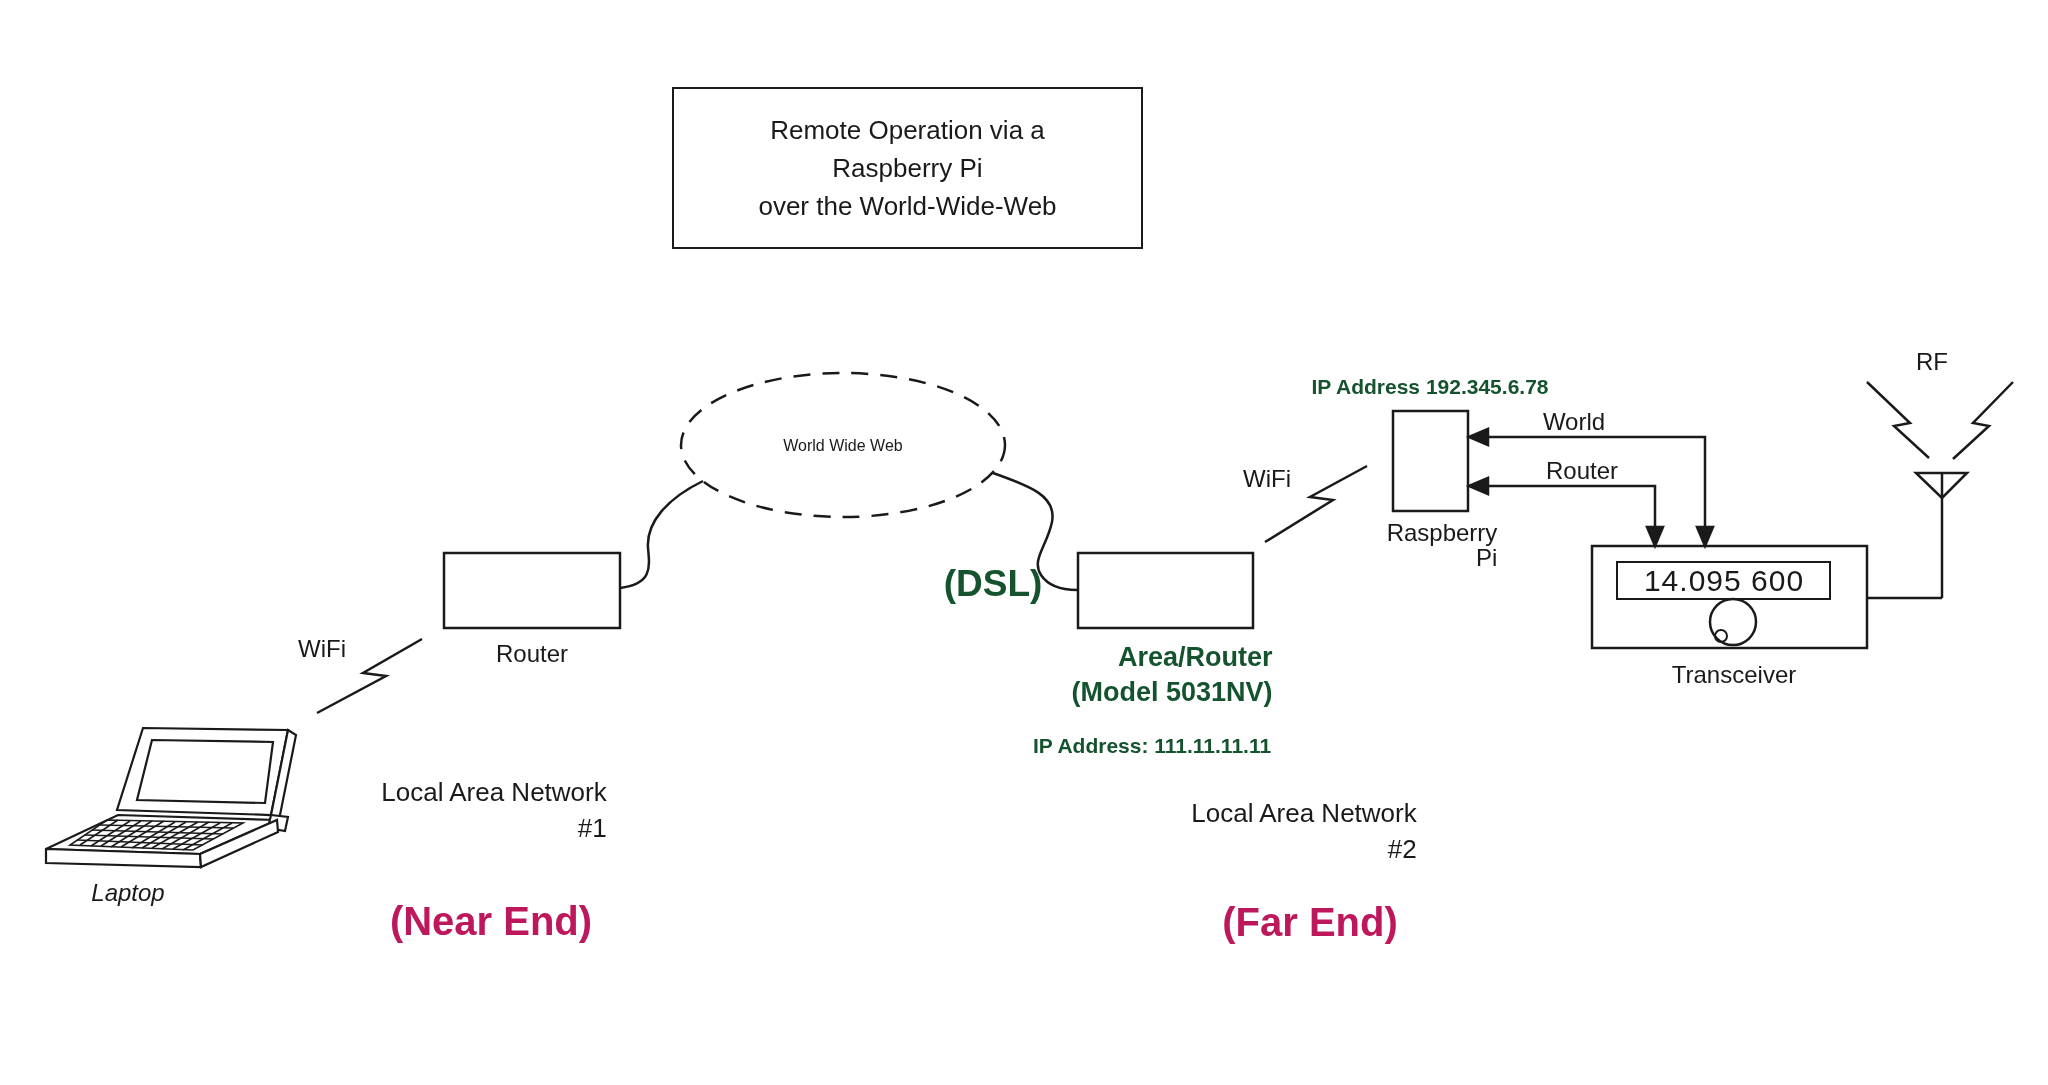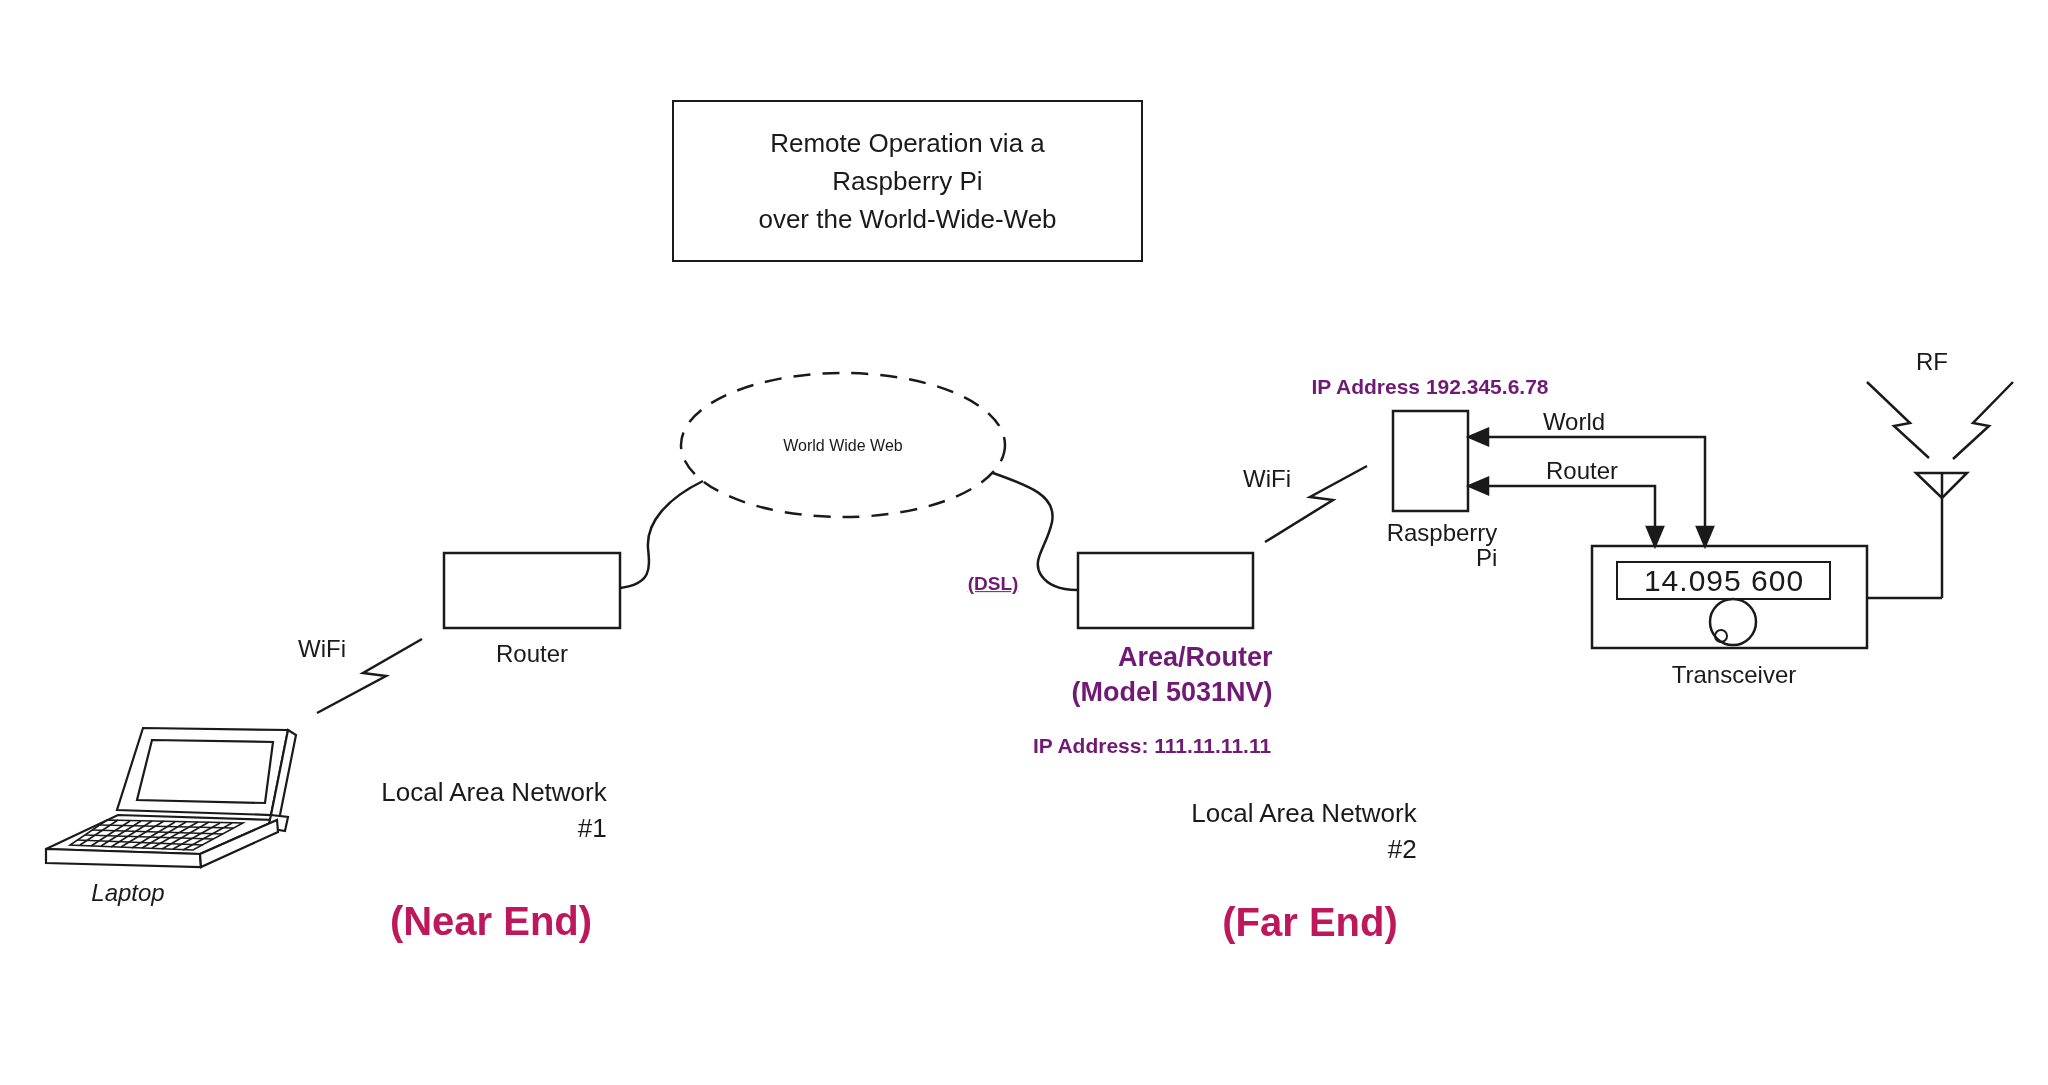--- a/index.html
+++ b/index.html
@@ -1,23 +1,23 @@
 <!DOCTYPE html>
 <html><head>
 <meta charset="utf-8">
 <style>
   html,body{margin:0;padding:0;background:#fff;}
   .stage{position:relative;width:2048px;height:1085px;background:#ffffff;overflow:hidden;
          font-family:"Liberation Sans", sans-serif;color:#1a1a1a;}
   svg{position:absolute;left:0;top:0;}
   .lbl{position:absolute;transform:translate(-50%,-50%);text-align:right;
        white-space:pre-line;line-height:1.25;}
-  .red{color:#701a75;font-weight:bold;}
+  .red{color:#14532d;font-weight:bold;}
   .blue{color:#be185d;font-weight:bold;}
-  .title-box{position:absolute;left:672px;top:100px;width:471px;height:162px;
+  .title-box{position:absolute;left:672px;top:87px;width:471px;height:162px;
              border:2px solid #1a1a1a;display:flex;align-items:center;justify-content:center;
              text-align:center;font-size:26px;line-height:38px;white-space:pre-line;box-sizing:border-box;}
 </style>
 </head>
 <body>
 
 <div class="stage">
 
   <svg width="2048" height="1085" viewBox="0 0 2048 1085">
     <g fill="none" stroke="#1a1a1a" stroke-width="2.5">
@@ -93,21 +93,21 @@
 
   <div class="lbl" style="left:843px;top:446px;font-size:16px;">World Wide Web</div>
 
   <div class="lbl" style="left:128px;top:893px;font-size:24px;font-style:italic;">Laptop</div>
   <div class="lbl" style="left:322px;top:649px;font-size:24px;">WiFi</div>
   <div class="lbl" style="left:532px;top:654px;font-size:24px;">Router</div>
   <div class="lbl" style="left:494px;top:810px;font-size:26px;line-height:36px;">Local Area Network
 #1</div>
   <div class="lbl blue" style="left:491px;top:921px;font-size:40px;">(Near End)</div>
 
-  <div class="lbl red" style="left:993px;top:584px;font-size:19px;text-decoration:underline;">(DSL)</div>
+  <div class="lbl red" style="left:993px;top:584px;font-size:37px;">(DSL)</div>
   <div class="lbl red" style="left:1172px;top:675px;font-size:27px;line-height:35px;">Area/Router
 (Model 5031NV)</div>
   <div class="lbl red" style="left:1152px;top:746px;font-size:21px;">IP Address: 111.11.11.11</div>
   <div class="lbl" style="left:1267px;top:479px;font-size:24px;">WiFi</div>
   <div class="lbl red" style="left:1430px;top:387px;font-size:21px;">IP Address 192.345.6.78</div>
   <div class="lbl" style="left:1442px;top:545px;font-size:24px;line-height:25px;">Raspberry
 Pi</div>
   <div class="lbl" style="left:1574px;top:422px;font-size:24px;">World</div>
   <div class="lbl" style="left:1582px;top:471px;font-size:24px;">Router</div>
   <div class="lbl" style="left:1724px;top:581px;font-size:30px;letter-spacing:1px;">14.095 600</div>

